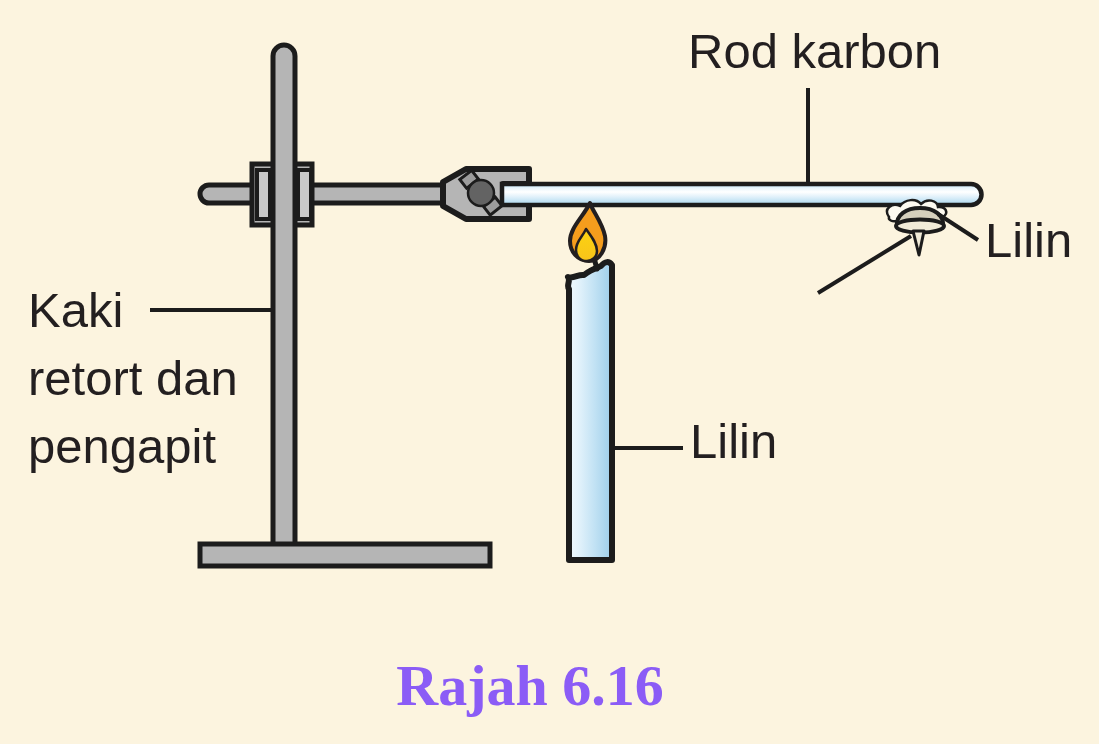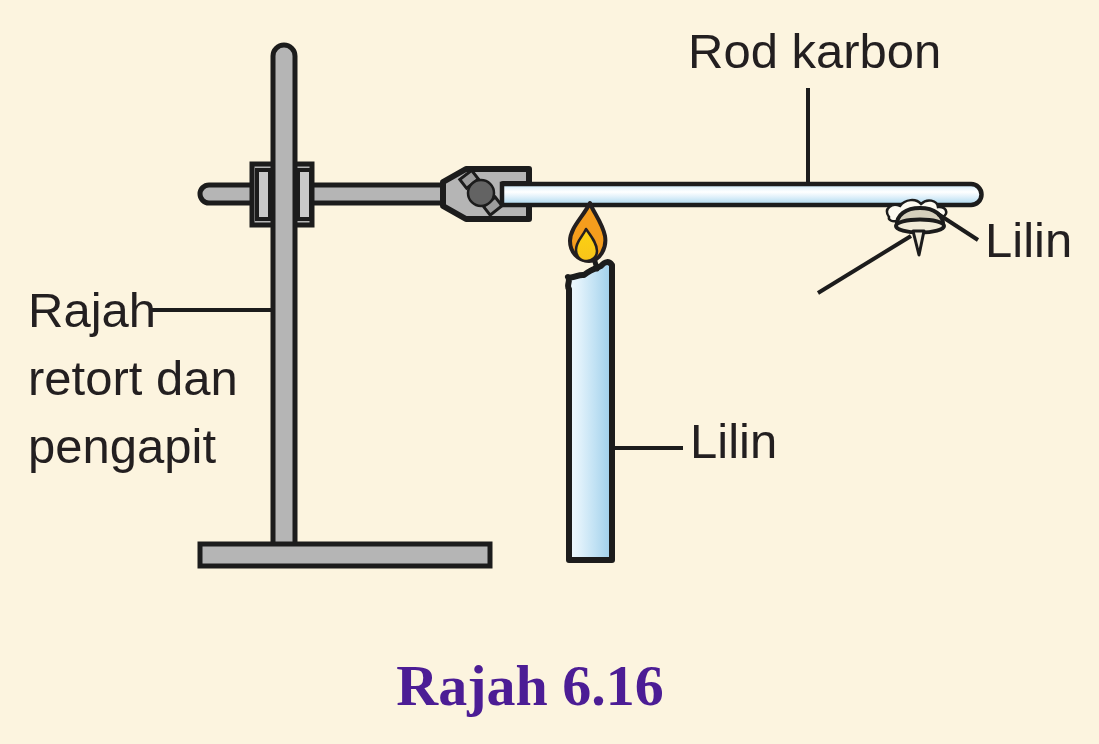--- a/index.html
+++ b/index.html
@@ -9,21 +9,21 @@
   }
   .stage svg{position:absolute;left:0;top:0;}
   .label{
     position:absolute;font-size:49px;color:#231f20;
     line-height:1.12;white-space:nowrap;
   }
   .label.multiline{line-height:68px;white-space:pre-line;}
   .caption{
     position:absolute;left:250px;top:652px;width:560px;text-align:center;
     font-family:"Liberation Serif",serif;font-weight:bold;font-size:58px;
-    color:#4c1d95;
+    color:#8b5cf6;
   }
 </style>
 </head>
 <body>
 
 <div class="stage">
 
   <svg width="1099" height="744" viewBox="0 0 1099 744">
     <defs>
       <linearGradient id="rodGrad" x1="0" y1="0" x2="0" y2="1">
@@ -89,19 +89,19 @@
     <line x1="150" y1="310" x2="273" y2="310" stroke="#1c1c1c" stroke-width="4"></line>
   </svg>
 
   <div class="label" style="left:688px;top:24px;">Rod karbon</div>
 
   <div class="label" style="left:985px;top:213px;">Lilin</div>
 
 
   <div class="label" style="left:690px;top:414px;">Lilin</div>
 
-  <div class="label multiline" style="left:28px;top:276px;">Rajah
+  <div class="label multiline" style="left:28px;top:276px;">Kaki
 retort dan
 pengapit</div>
 
   <div class="caption">Rajah 6.16</div>
 
 </div>
 
 </body></html>

